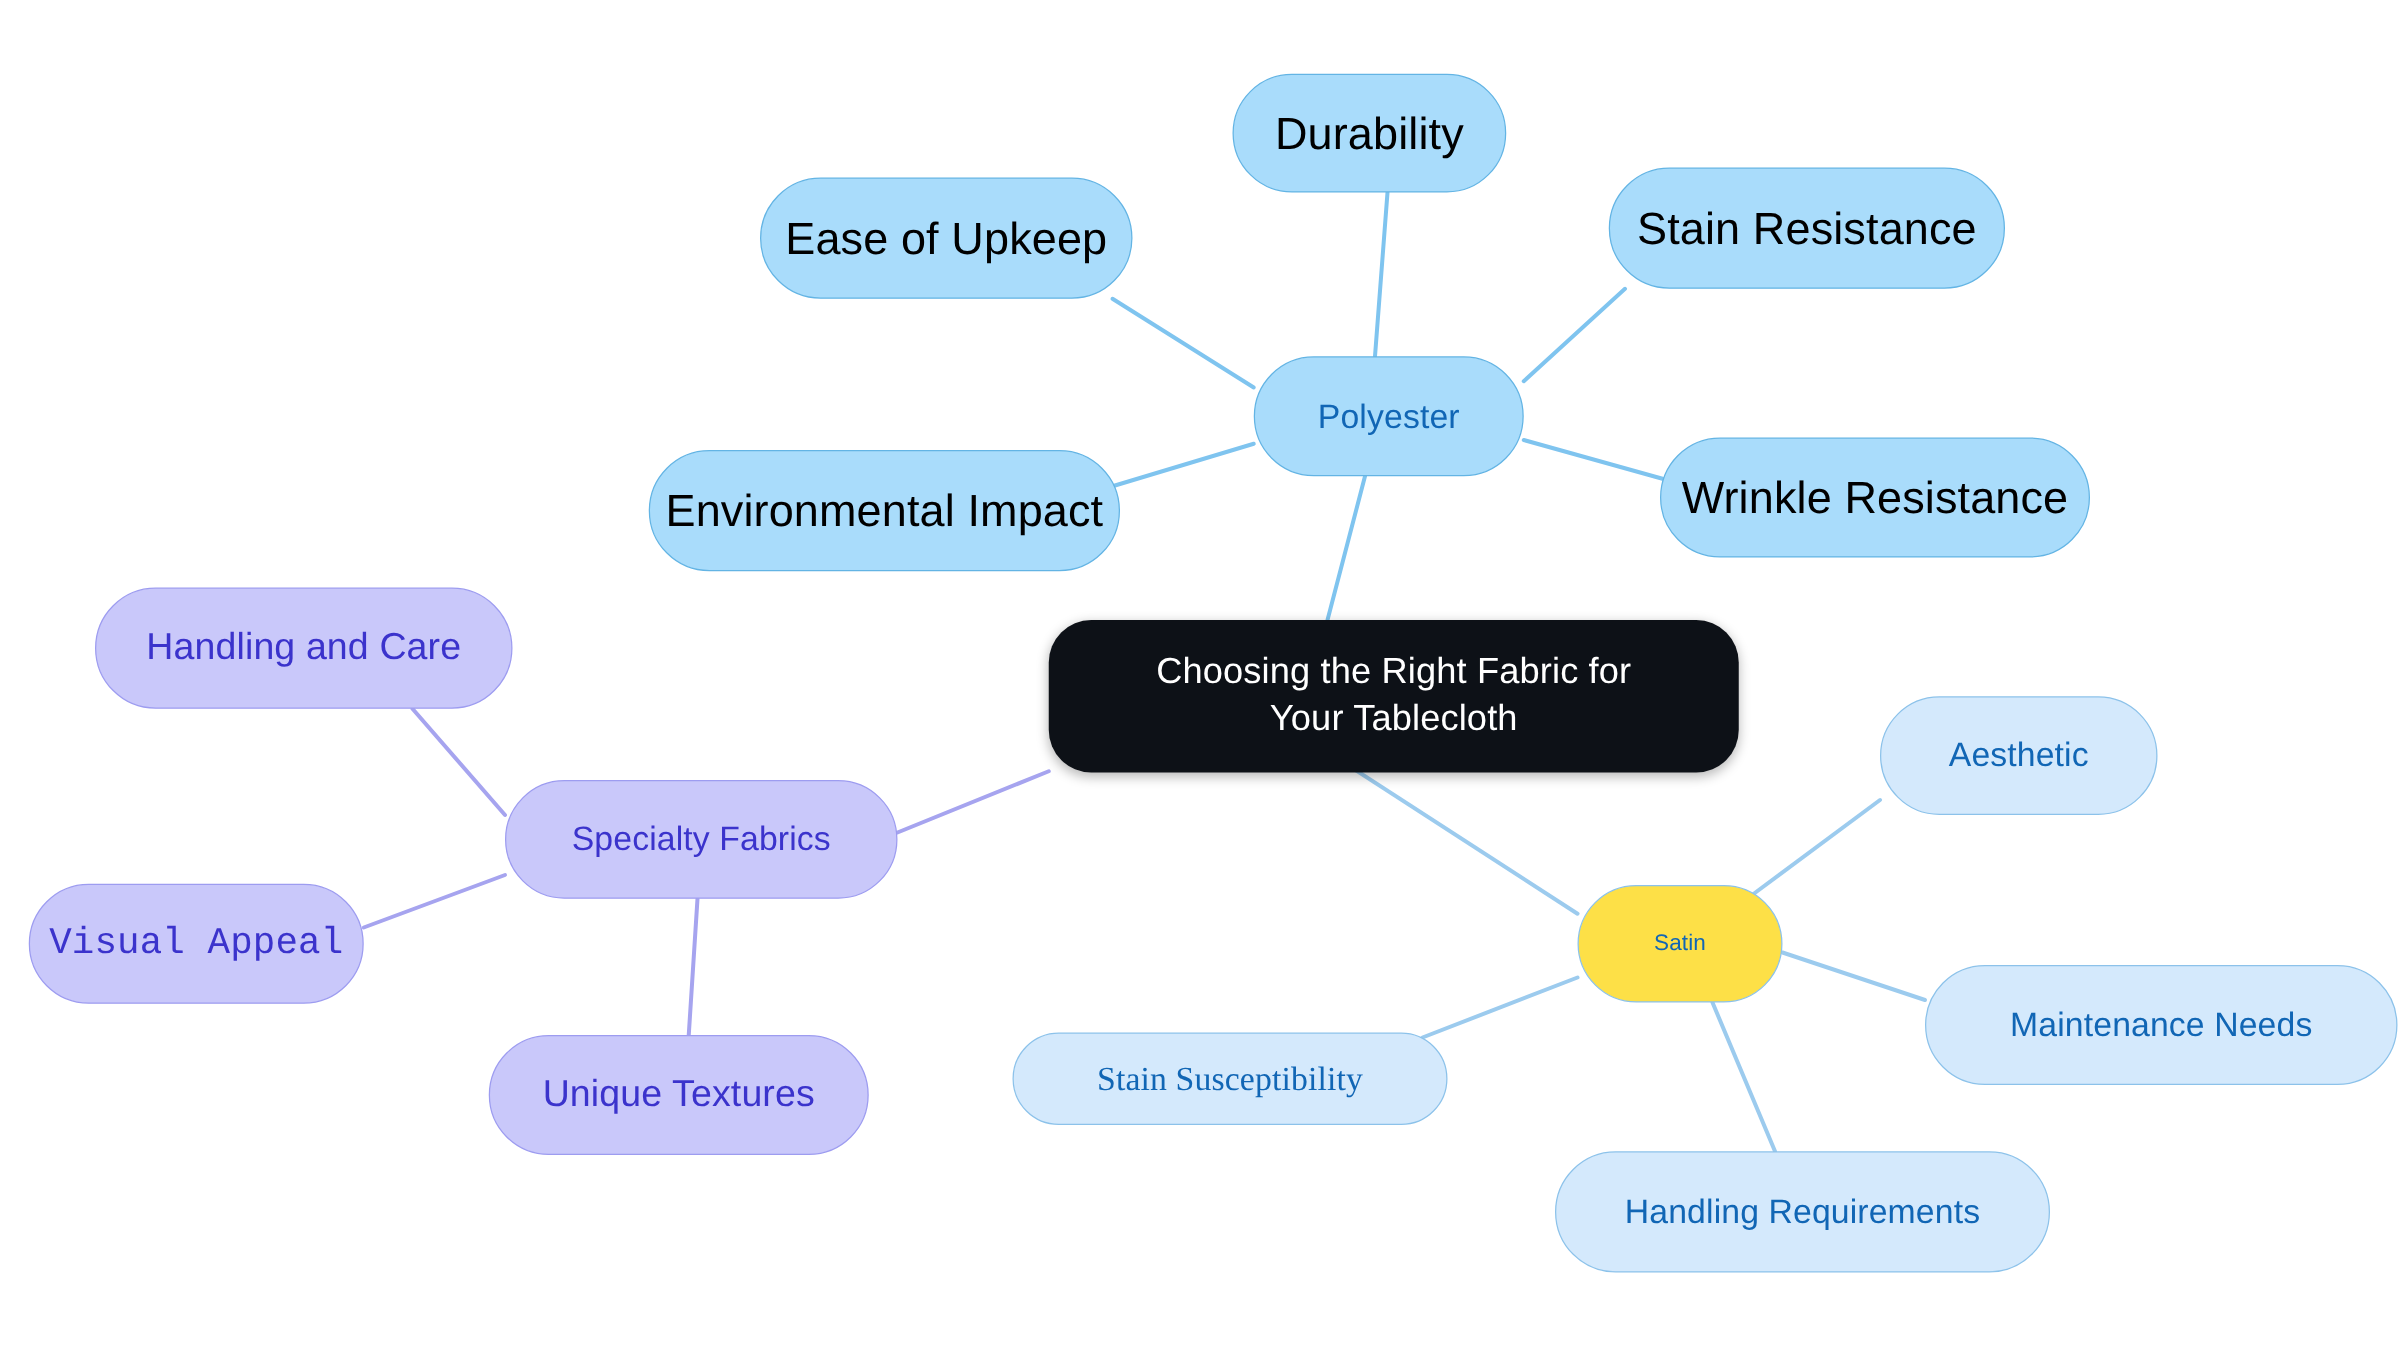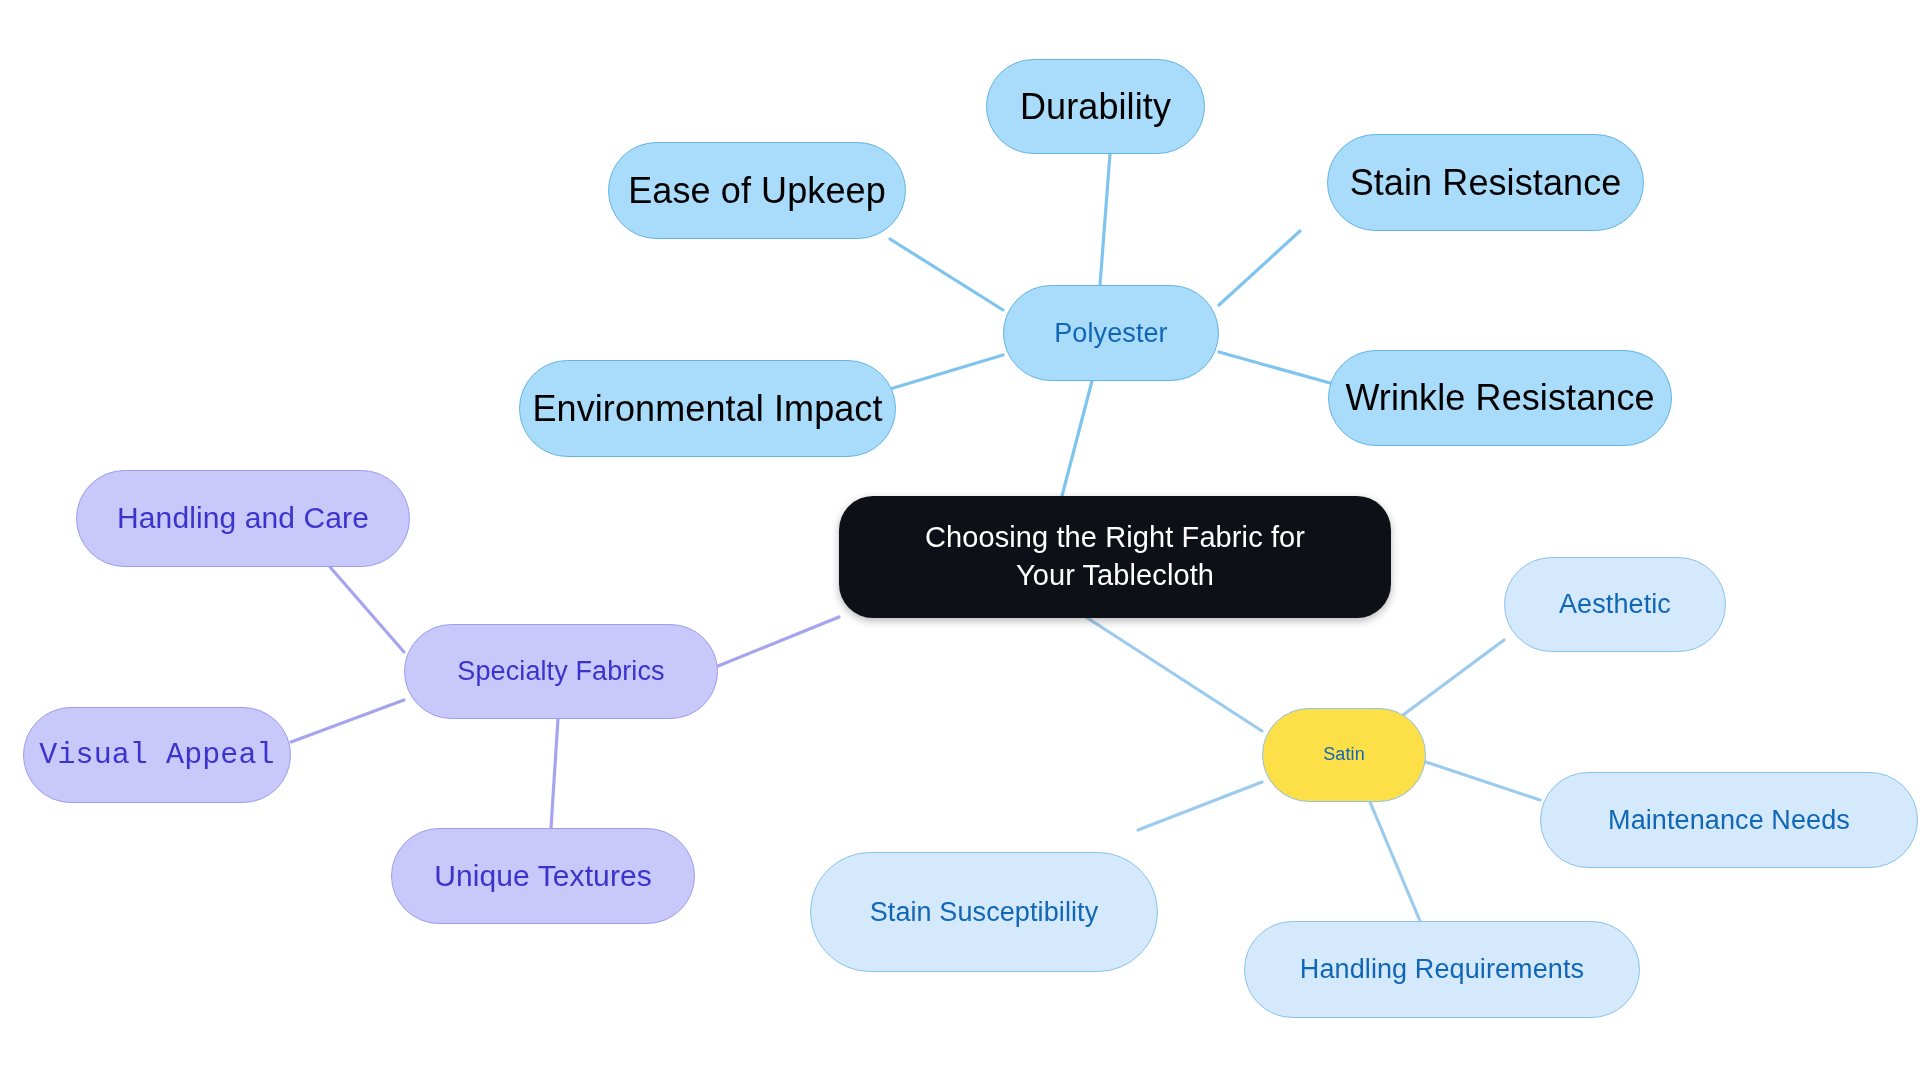--- a/index.html
+++ b/index.html
@@ -112,26 +112,26 @@
       <line x1="1426" y1="762" x2="1540" y2="800" stroke="#9ccbee" stroke-width="3.2" stroke-linecap="round"></line>
       <line x1="1370" y1="802" x2="1420" y2="921" stroke="#9ccbee" stroke-width="3.2" stroke-linecap="round"></line>
       <line x1="1262" y1="782" x2="1138" y2="830" stroke="#9ccbee" stroke-width="3.2" stroke-linecap="round"></line>
     </svg>
   <div id="node-layer">
       <div class="node node-root" style="left: 839px; top: 496px; width: 552px; height: 122px;"><div>Choosing the Right Fabric for
 Your Tablecloth</div></div>
       <div class="node node-branch-blue" style="left: 1003px; top: 285px; width: 216px; height: 96px;"><span>Polyester</span></div>
       <div class="node node-leaf-blue" style="left: 986px; top: 59px; width: 219px; height: 95px;"><span>Durability</span></div>
       <div class="node node-leaf-blue" style="left: 608px; top: 142px; width: 298px; height: 97px;"><span>Ease of Upkeep</span></div>
-      <div class="node node-leaf-blue" style="left: 1327px; top: 134px; width: 317px; height: 97px;"><span>Stain Resistance</span></div>
+      <div class="node node-leaf-blue" style="left: 1287px; top: 134px; width: 317px; height: 97px;"><span>Stain Resistance</span></div>
       <div class="node node-leaf-blue" style="left: 519px; top: 360px; width: 377px; height: 97px;"><span>Environmental Impact</span></div>
       <div class="node node-leaf-blue" style="left: 1328px; top: 350px; width: 344px; height: 96px;"><span>Wrinkle Resistance</span></div>
       <div class="node node-branch-purple" style="left: 404px; top: 624px; width: 314px; height: 95px;"><span>Specialty Fabrics</span></div>
       <div class="node node-leaf-purple" style="left: 76px; top: 470px; width: 334px; height: 97px;"><span>Handling and Care</span></div>
       <div class="node node-leaf-purple" style="left: 23px; top: 707px; width: 268px; height: 96px; font-family: Liberation Mono, monospace;"><span>Visual Appeal</span></div>
       <div class="node node-leaf-purple" style="left: 391px; top: 828px; width: 304px; height: 96px;"><span>Unique Textures</span></div>
       <div class="node node-branch-lightblue" style="left: 1262px; top: 708px; width: 164px; height: 94px;"><span>Satin</span></div>
       <div class="node node-leaf-lightblue" style="left: 1504px; top: 557px; width: 222px; height: 95px;"><span>Aesthetic</span></div>
       <div class="node node-leaf-lightblue" style="left: 1540px; top: 772px; width: 378px; height: 96px;"><span>Maintenance Needs</span></div>
       <div class="node node-leaf-lightblue" style="left: 1244px; top: 921px; width: 396px; height: 97px;"><span>Handling Requirements</span></div>
-      <div class="node node-leaf-lightblue" style="left: 810px; top: 852px; width: 348px; height: 120px;"><span>Stain Susceptibility</span></div>
+      <div class="node node-leaf-lightblue" style="left: 810px; top: 826px; width: 348px; height: 74px; font-family: Liberation Serif, serif;"><span>Stain Susceptibility</span></div>
     </div>
 </div>
 
 </body></html>

